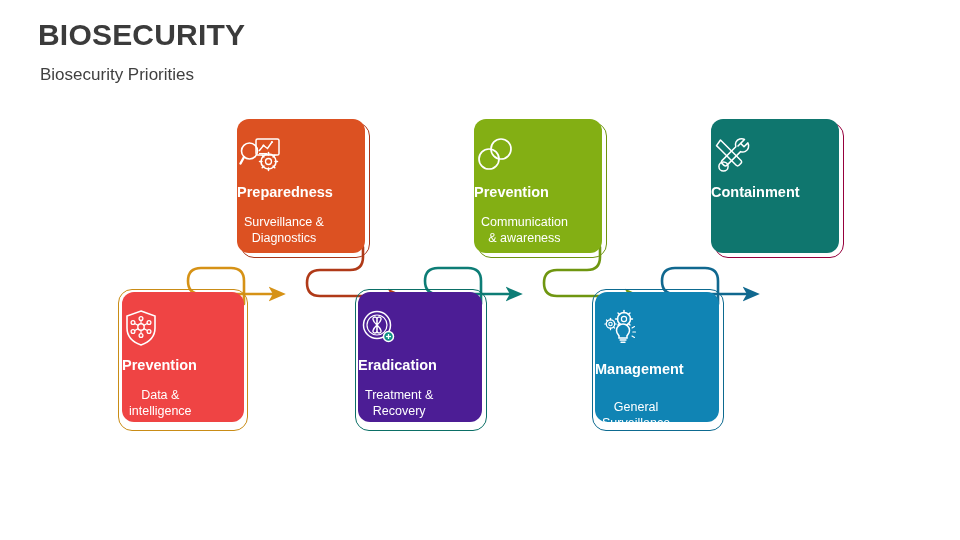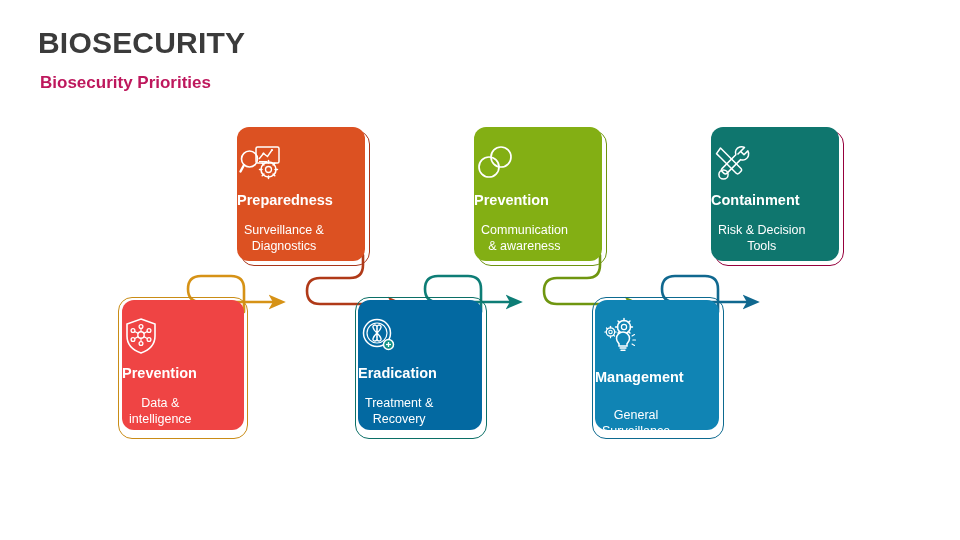--- a/index.html
+++ b/index.html
@@ -1,31 +1,31 @@
 <!DOCTYPE html>
 <html><head>
 <meta charset="utf-8">
 <style>
   html,body{margin:0;padding:0;}
   body{
     width:960px;height:540px;background:#ffffff;overflow:hidden;
     font-family:"Liberation Sans", sans-serif;
     position:relative;
   }
-  #stage{position:absolute;left:0;top:12px;width:960px;height:403px;}
+  #stage{position:absolute;left:0;top:4px;width:960px;height:403px;}
 
   
   .hdr-title{
     position:absolute;left:38px;top:16px;
     font-size:30px;font-weight:bold;letter-spacing:.2px;
     color:#3b3b3b;line-height:1;
   }
   .hdr-sub{
     position:absolute;left:40px;top:62px;
-    font-size:17px;font-weight:bold;color:#be185d;line-height:1;
+    font-size:17px;font-weight:normal;color:#404040;line-height:1;
   }
 
   
   #flow{position:absolute;left:0;top:0;width:960px;height:540px;}
 
   
   .card{
     position:absolute;
     box-sizing:border-box;
     border-radius:12px;
@@ -161,21 +161,21 @@
         </g>
       </svg>
     </div>
     <div class="ttl">Preparedness</div>
     <div class="sub">
       <span>Surveillance &amp;</span><br>
       <span>Diagnostics</span>
     </div>
   </div>
 
-  <div class="card" style="left:358px;top:288px;width:124px;height:130px;background:#0369a1;">
+  <div class="card" style="left:358px;top:288px;width:124px;height:130px;background:#4c1d95;">
     <div class="ico">
       <svg width="42" height="40" viewBox="0 0 42 40">
         <circle cx="19" cy="17" r="13.5" fill="none" stroke="#fff" stroke-width="1.5"></circle>
         <circle cx="19" cy="17" r="10" fill="none" stroke="#fff" stroke-width="1.2"></circle>
         <path d="M19 17 C14 12.4 14 9 17 9 C20 9 19 14 19 17 C19 14 18 9 21 9 C24 9 24 12.4 19 17Z" fill="none" stroke="#fff" stroke-width="1.4"></path>
         <path d="M19 17 C14 21.6 14 25 17 25 C20 25 19 20 19 17 C19 20 18 25 21 25 C24 25 24 21.6 19 17Z" fill="none" stroke="#fff" stroke-width="1.4"></path>
         <circle cx="30.5" cy="28.5" r="5" fill="#0f9184" stroke="#fff" stroke-width="1.5"></circle>
         <line x1="30.5" y1="26" x2="30.5" y2="31" stroke="#fff" stroke-width="1.3"></line>
         <line x1="28" y1="28.5" x2="33" y2="28.5" stroke="#fff" stroke-width="1.3"></line>
       </svg>
@@ -247,19 +247,15 @@
     <div class="ico">
       <svg width="42" height="40" viewBox="0 0 42 40">
 
         <path d="M31.5 6.5 L26.5 11.5 M33.5 4.5 C30.5 2.8 26.5 4 25 7 C24.2 8.6 24.2 10.3 24.8 11.8 L11 25.6 C10.2 26.4 10.2 27.6 11 28.4 L13 30.4 C13.8 31.2 15 31.2 15.8 30.4 L29.6 16.6 C31.1 17.2 32.8 17.2 34.4 16.4 C37.4 14.9 38.6 10.9 36.9 7.9 L33 11.8 L29.6 8.4 Z" fill="none" stroke="#fff" stroke-width="1.5" stroke-linejoin="round"></path>
 
         <path d="M9.5 5 L14.5 10 L30 25.5 C30.8 26.3 30.8 27.5 30 28.3 L28 30.3 C27.2 31.1 26 31.1 25.2 30.3 L9.7 14.8 L5.5 10.6 Z" fill="none" stroke="#fff" stroke-width="1.5" stroke-linejoin="round"></path>
         <circle cx="12.5" cy="31.5" r="4.6" fill="none" stroke="#fff" stroke-width="1.5"></circle>
       </svg>
     </div>
     <div class="ttl">Containment</div>
-    <div class="sub">
-      <span>Risk &amp; Decision</span><br>
-      <span>Tools</span>
-    </div>
   </div>
 
 </div>
 
 </body></html>

